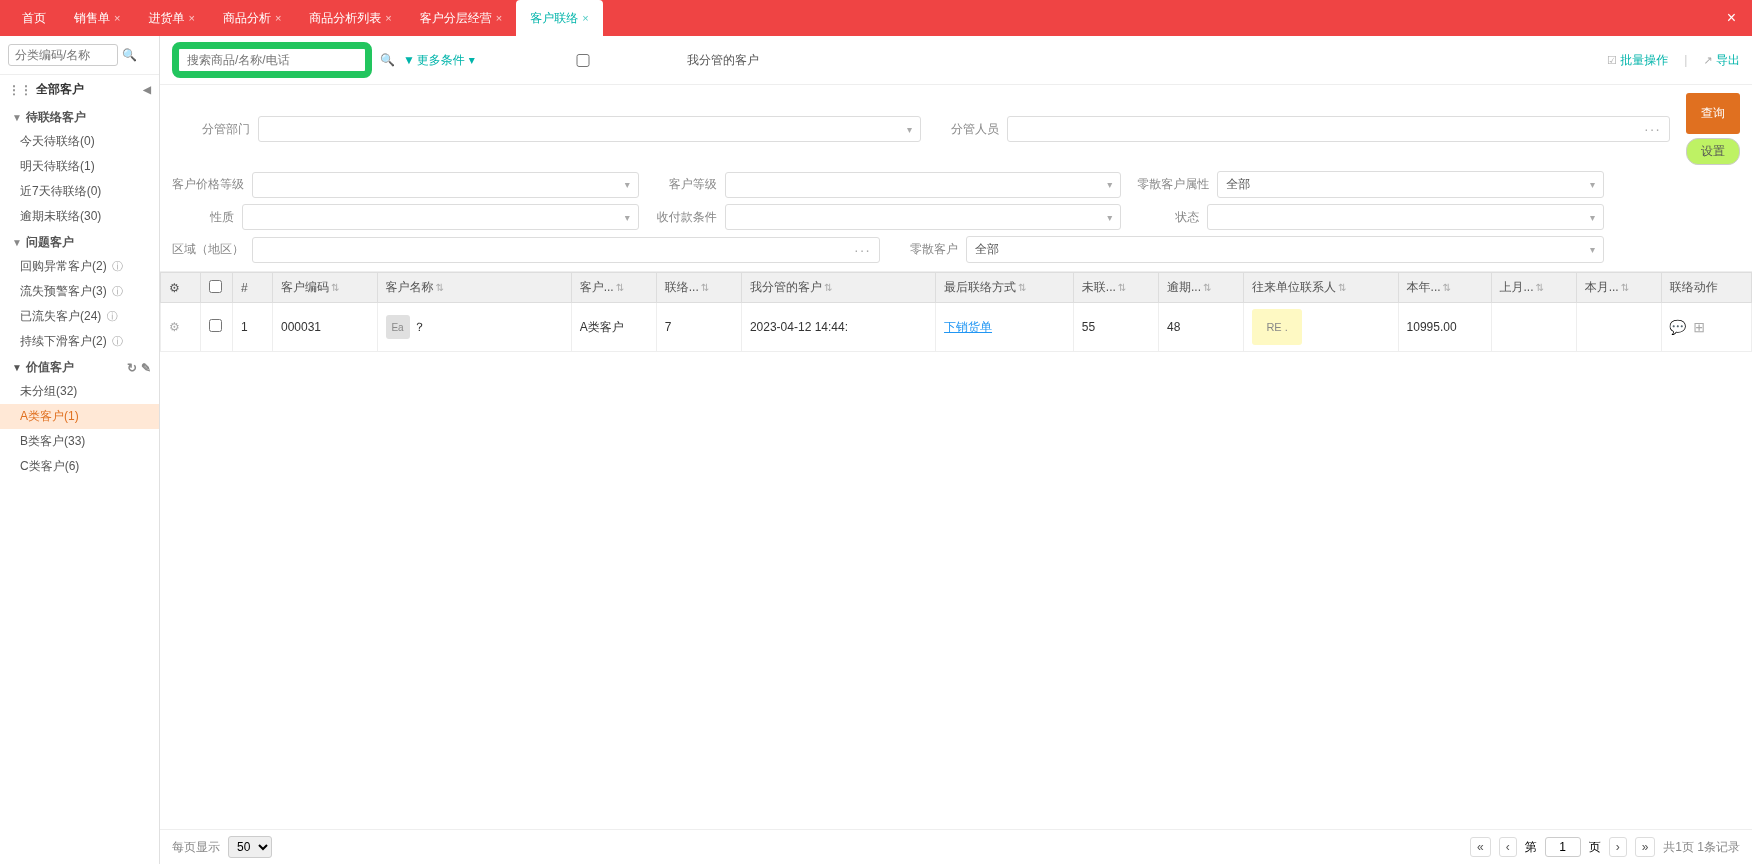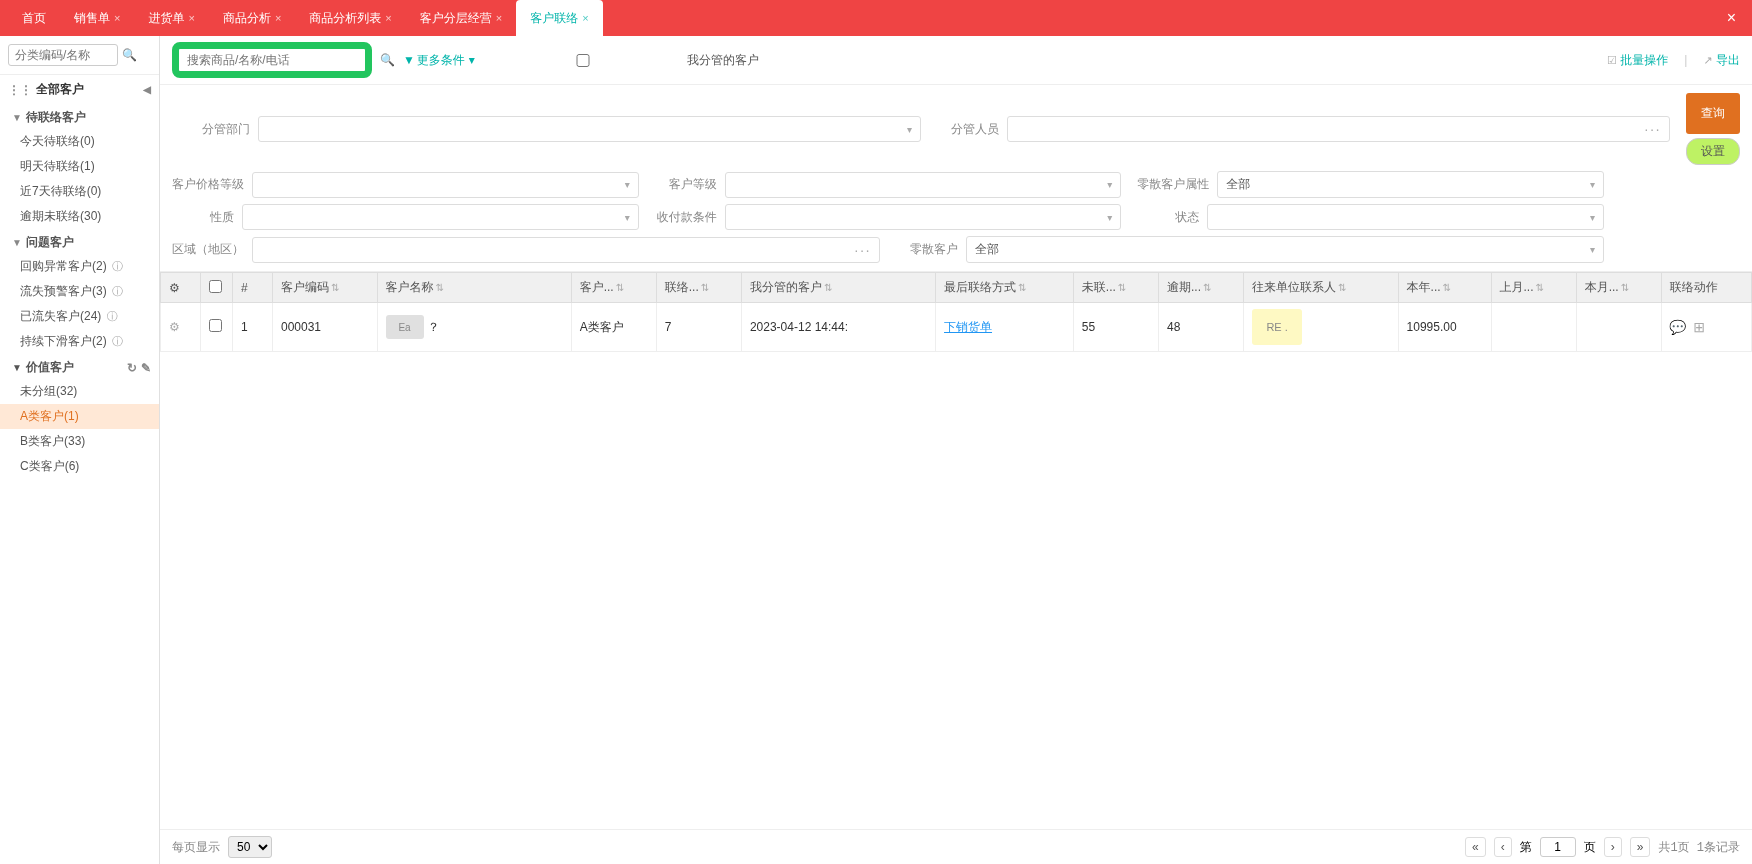--- a/index.html
+++ b/index.html
@@ -271,21 +271,21 @@
       border-radius: 3px;
       background: white;
     }
     .pagination-bar .page-input {
       border: 1px solid #ccc;
       border-radius: 3px;
       width: 36px;
       text-align: center;
       padding: 2px 4px;
     }
-    .pagination-bar .total-info { color: #888; font-family: Liberation Mono, monospace; }
+    .pagination-bar .total-info { color: #888; }
 
     .action-btn-orange {
       background: #e07020;
       color: white;
       border: none;
       border-radius: 3px;
       padding: 12px 14px;
       cursor: pointer;
       font-size: 12px;
       font-family: Liberation Serif, serif;
@@ -314,21 +314,21 @@
       cursor: pointer;
       font-size: 14px;
     }
 
     .customer-name-cell {
       display: flex;
       align-items: center;
       gap: 4px;
     }
     .name-avatar {
-      width: 38px;
+      width: 24px;
       height: 24px;
       background: #e0e0e0;
       border-radius: 3px;
       display: flex;
       align-items: center;
       justify-content: center;
       font-size: 10px;
       color: #888;
     }
   </style>

